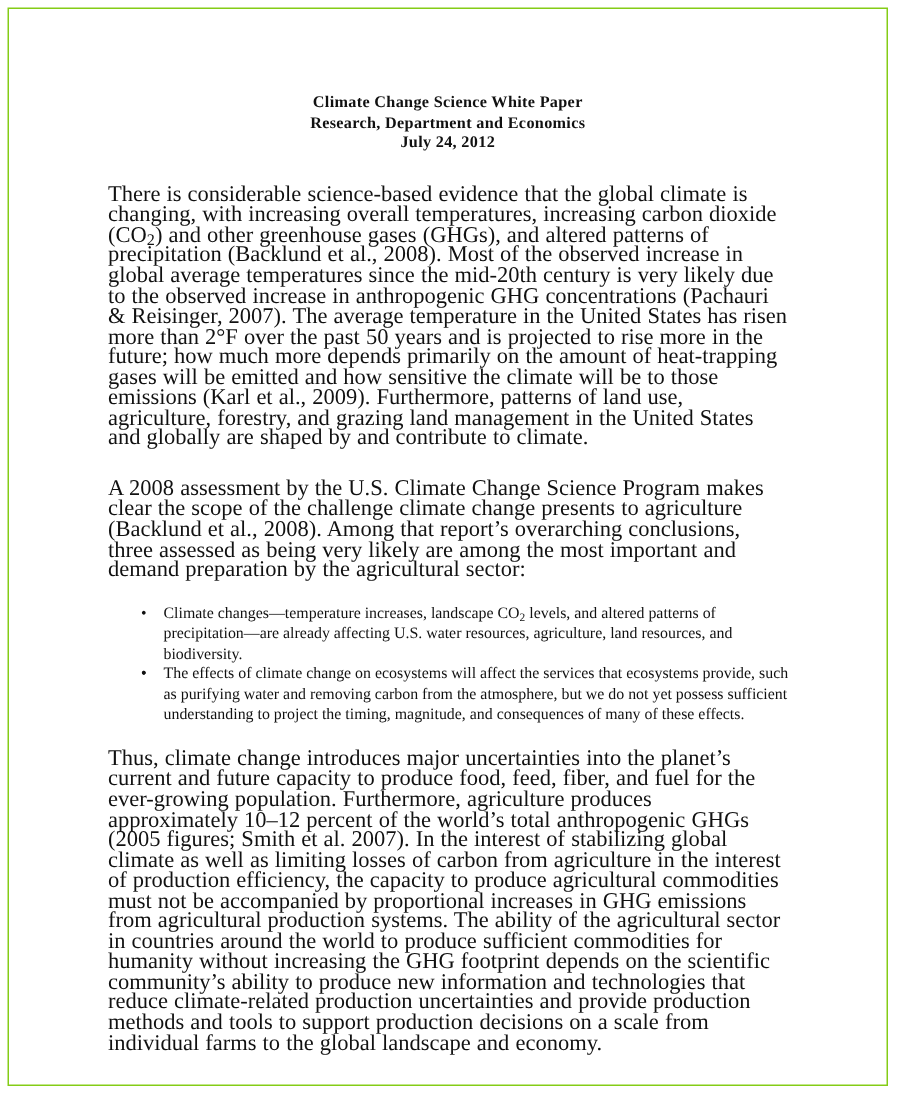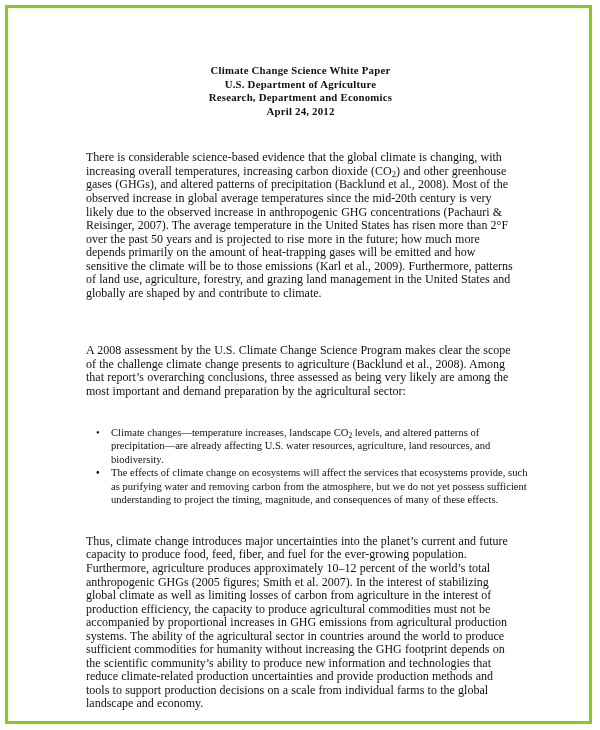--- a/index.html
+++ b/index.html
@@ -14,21 +14,21 @@
     font-family: "Liberation Serif", "DejaVu Serif", serif;
   }
 
   .page {
     position: absolute;
     left: 5px;
     top: 5px;
     width: 587px;
     height: 719px;
     background: #ffffff;
-    border: 3px solid #84cc16;
+    border: 1px solid #84cc16;
     box-sizing: border-box;
     overflow: hidden;
   }
 
   .content {
     position: absolute;
     left: 62px;
     top: 56px;
     width: 461px;
   }
@@ -40,22 +40,22 @@
     line-height: 13.6px;
     color: #111111;
     letter-spacing: 0.02em;
   }
   .title-line {
     display: block;
     white-space: nowrap;
   }
 
   p.body-par {
-    margin: 16px;
-    font-size: 12px;
+    margin: 4px;
+    font-size: 15px;
     line-height: 13.55px;
     color: #111111;
     text-align: left;
     word-spacing: 0.02em;
   }
 
   .gap-title {
     height: 17px;
   }
   .gap-par {
@@ -103,23 +103,22 @@
   }
 </style>
 </head>
 <body>
 
 <div class="page">
   <div class="content">
 
     <div class="title-block">
       <span class="title-line">Climate Change Science White Paper</span>
-      <span class="title-line">U.S. Department of Agriculture</span>
       <span class="title-line">Research, Department and Economics</span>
-      <span class="title-line">April 24, 2012</span>
+      <span class="title-line">July 24, 2012</span>
     </div>
 
     <div class="gap-title"></div>
 
     <p class="body-par"><span>There is considerable science-based evidence that the global climate is changing, with increasing overall temperatures, increasing carbon dioxide (CO</span><sub>2</sub><span>) and other greenhouse gases (GHGs), and altered patterns of precipitation (Backlund et al., 2008).  Most of the observed increase in global average temperatures since the mid-20th century is very likely due to the observed increase in anthropogenic GHG concentrations (Pachauri &amp; Reisinger, 2007).  The average temperature in the United States has risen more than 2°F over the past 50 years and is projected to rise more in the future; how much more depends primarily on the amount of heat-trapping gases will be emitted and how sensitive the climate will be to those emissions (Karl et al., 2009).  Furthermore, patterns of land use, agriculture, forestry, and grazing land management in the United States and globally are shaped by and contribute to climate.</span></p>
 
     <div class="gap-par"></div>
 
     <p class="body-par">A 2008 assessment by the U.S. Climate Change Science Program makes clear the scope of the challenge climate change presents to agriculture (Backlund et al., 2008).  Among that report’s overarching conclusions, three assessed as being very likely are among the most important and demand preparation by the agricultural sector:</p>
 

